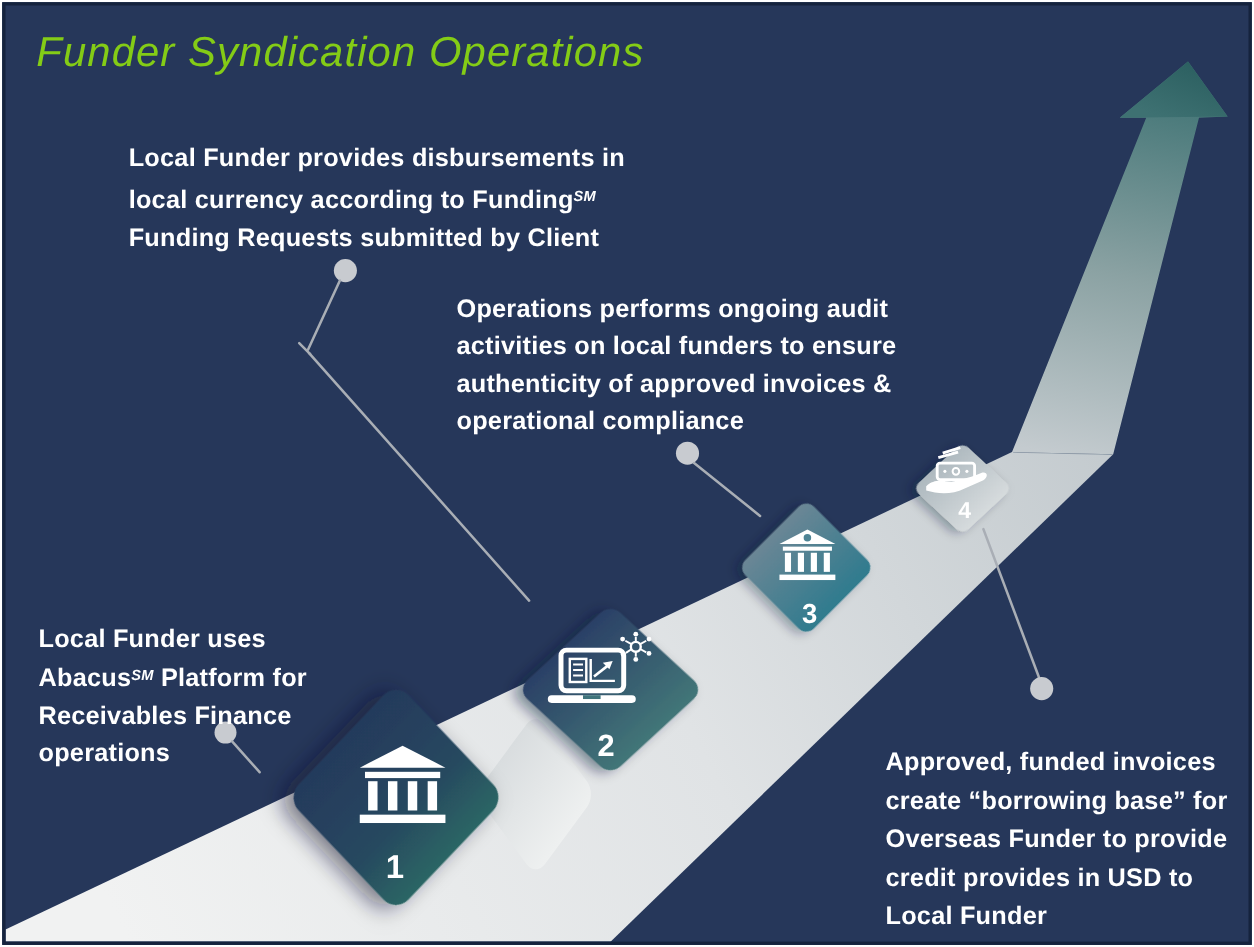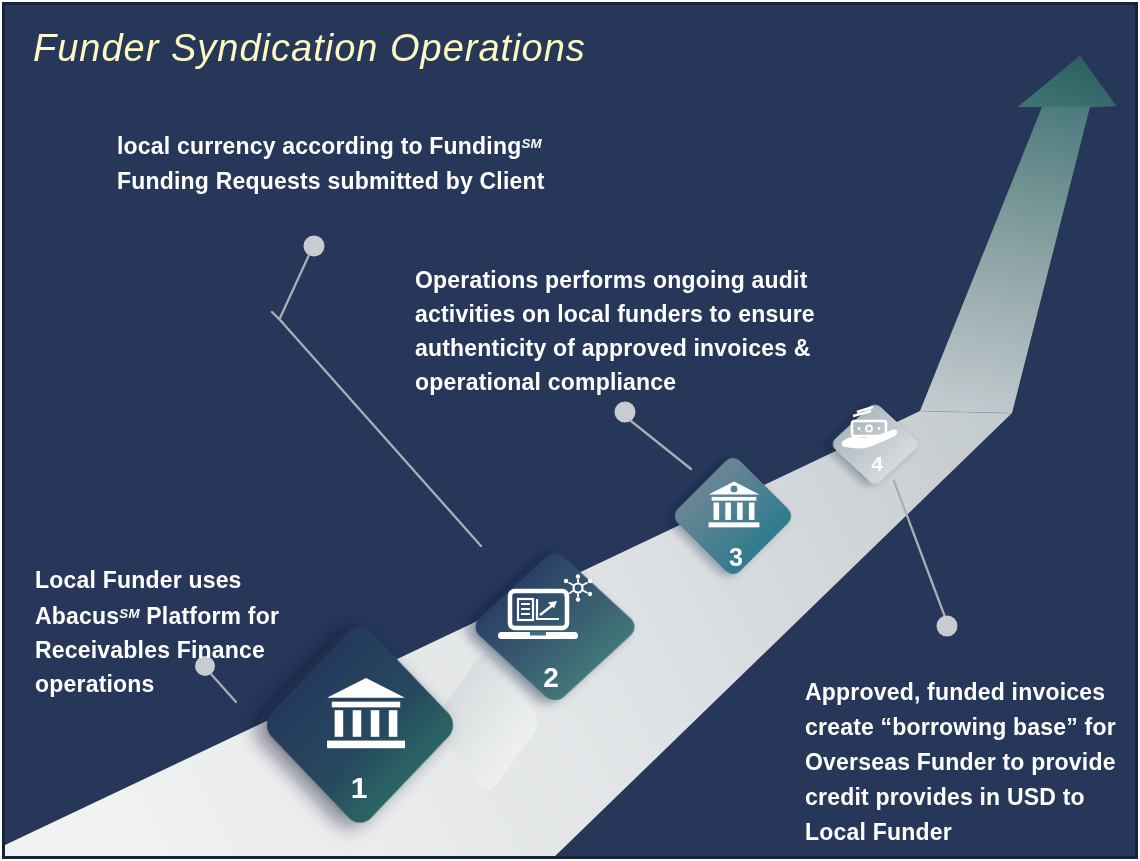--- a/index.html
+++ b/index.html
@@ -1,21 +1,21 @@
 <!DOCTYPE html>
 <html><head>
 <meta charset="utf-8">
 <style>
   html,body{margin:0;padding:0;background:#ffffff;}
   .frame{width:1140px;height:861px;box-sizing:border-box;padding:2px;background:#ffffff;}
   .slide{position:relative;width:100%;height:100%;box-sizing:border-box;
          border:3px solid #15233D;background:#26375A;overflow:hidden;
          font-family:"Liberation Sans",sans-serif;}
   .art{position:absolute;left:0;top:0;width:1130px;height:851px;display:block;}
-  .title{position:absolute;left:28px;top:22px;margin:0;color:#fef9c3;
+  .title{position:absolute;left:28px;top:22px;margin:0;color:#84cc16;
          font-size:38px;font-weight:400;font-style:italic;letter-spacing:1px;white-space:nowrap;}
   .ann{position:absolute;color:#FFFFFF;font-weight:700;font-size:23px;
        letter-spacing:0.2px;white-space:nowrap;}
   .ann .sup{font-size:0.58em;vertical-align:0.45em;font-style:italic;}
   .ann1{left:112px;top:121px;line-height:35px;}
   .ann2{left:410px;top:258px;line-height:34px;}
   .ann3{left:30px;top:558px;line-height:34px;}
   .ann4{left:800px;top:654px;line-height:35px;margin-top:16px;}
   .num{font-family:"Liberation Sans",sans-serif;font-weight:700;fill:#FFFFFF;}
   .leader{stroke:#A9AEB5;stroke-width:2.3;fill:none;stroke-linecap:round;}
@@ -185,20 +185,21 @@
     </g>
     <g>
       <path class="leader" d="M894,481 L945,617"></path>
       <circle class="dot" cx="947" cy="626" r="10.5"></circle>
     </g>
   </svg>
 
   <h1 class="title">Funder Syndication Operations</h1>
 
   <div class="ann ann1">
+        <div class="ann-line"><span>Local Funder provides disbursements in</span></div>
         <div class="ann-line"><span>local currency according to Funding</span><span class="sup">SM</span></div>
         <div class="ann-line"><span>Funding Requests submitted by Client</span></div>
       </div>
   <div class="ann ann2">
         <div class="ann-line"><span>Operations performs ongoing audit</span></div>
         <div class="ann-line"><span>activities on local funders to ensure</span></div>
         <div class="ann-line"><span>authenticity of approved invoices &amp;</span></div>
         <div class="ann-line"><span>operational compliance</span></div>
       </div>
   <div class="ann ann3">

